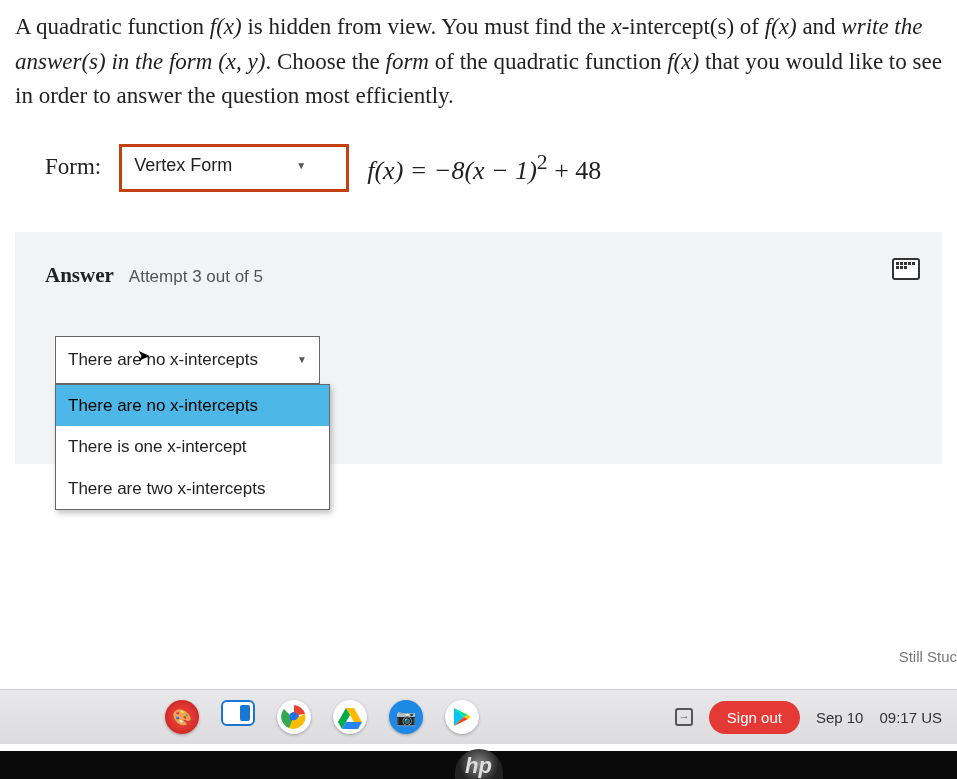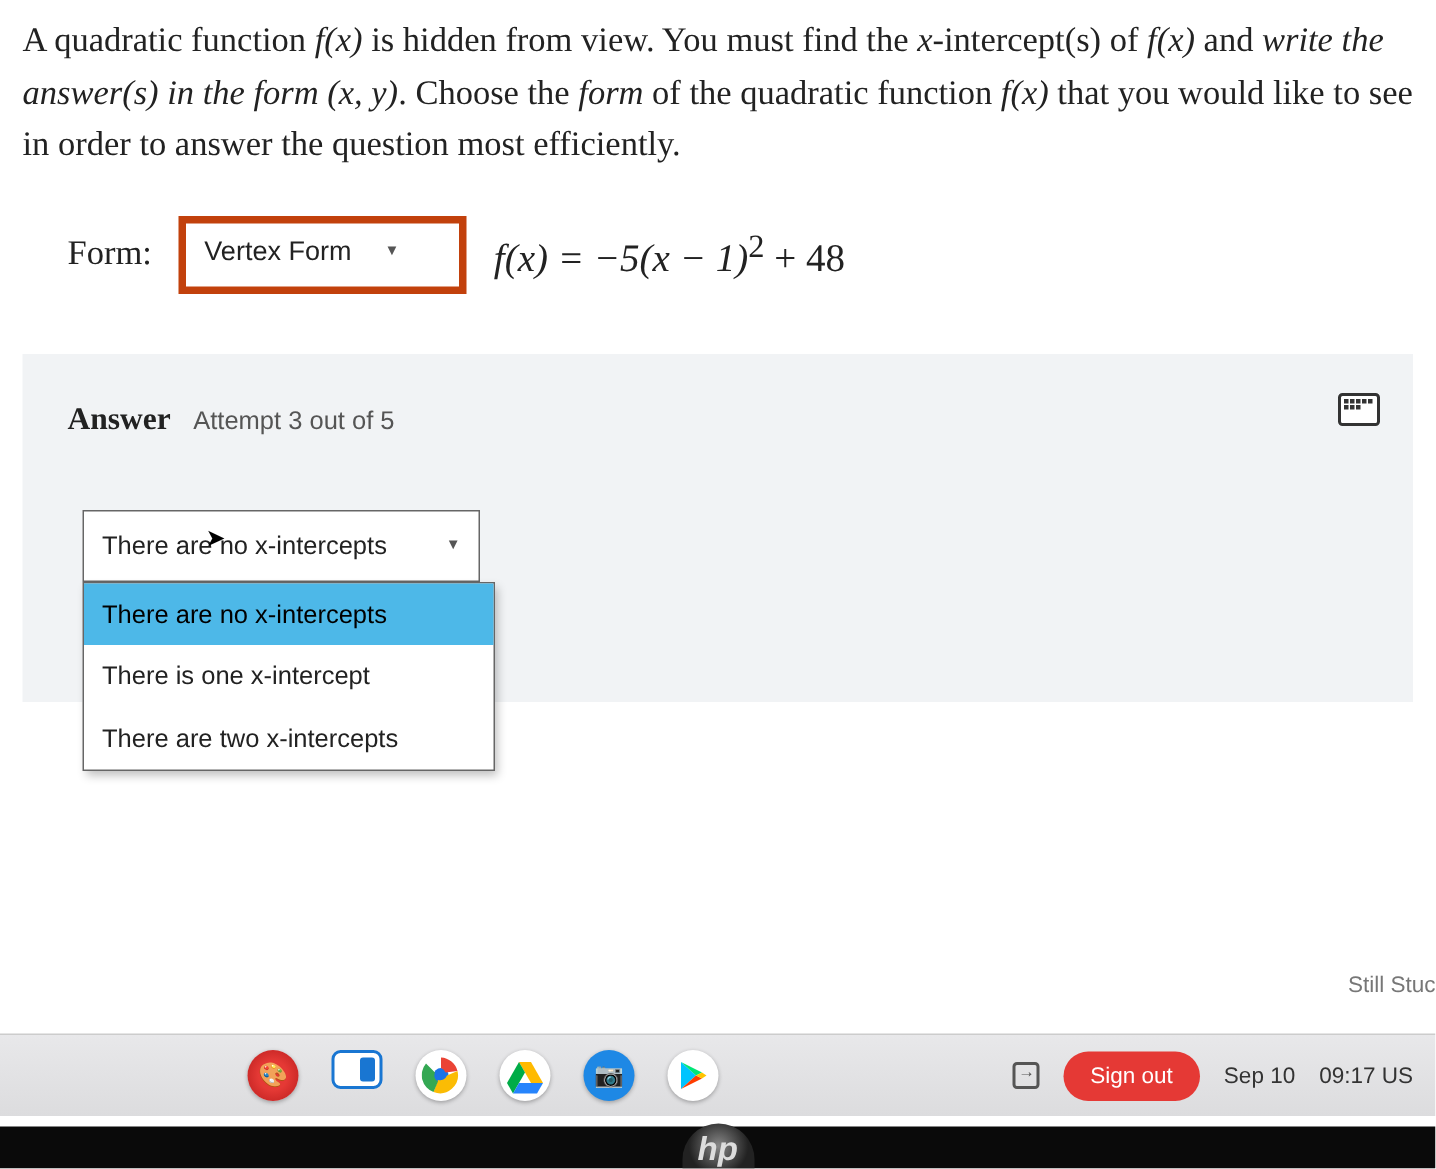--- a/index.html
+++ b/index.html
@@ -22,26 +22,26 @@
     }
     .math-var { font-style: italic; font-family: 'Times New Roman', serif; }
     .form-row {
       display: flex;
       align-items: center;
       gap: 18px;
       margin: 30px 0 40px 30px;
     }
     .form-label { font-weight: normal; }
     .form-select {
-      border: 5px solid #c2410c;
+      border: 3px solid #c2410c;
       background: #fff;
       font-family: Arial, sans-serif;
       font-size: 18px;
       padding: 5px 40px 10px 12px;
-      width: 192px;
+      width: 230px;
       position: relative;
       display: flex;
       align-items: center;
       justify-content: space-between;
       cursor: pointer;
     }
     .chevron-down {
       font-size: 10px;
       color: #555;
     }
@@ -245,21 +245,21 @@
     <span>A quadratic function </span><span class="math-var">f(x)</span><span> is hidden from view. You must find the </span><span class="math-var">x</span><span>-intercept(s) of </span><span class="math-var">f(x)</span><span> and </span><em>write the answer(s) in the form </em><span class="math-var">(x, y)</span><span>. Choose the </span><em>form</em><span> of the quadratic function </span><span class="math-var">f(x)</span><span> that you would like to see in order to answer the question most efficiently.</span>
   </div>
 
   <div class="form-row">
     <span class="form-label">Form:</span>
     <div class="form-select">
       <span>Vertex Form</span>
       <span class="chevron-down">▼</span>
     </div>
     <div class="equation">
-      <span class="math-var">f(x) = −5(x − 1)</span><sup>2</sup><span> + 48</span>
+      <span class="math-var">f(x) = −8(x − 1)</span><sup>2</sup><span> + 48</span>
     </div>
   </div>
 
   <div class="answer-panel">
     <div class="keyboard-icon">
       <span></span>
         <span></span>
         <span></span>
         <span></span>
         <span></span>

